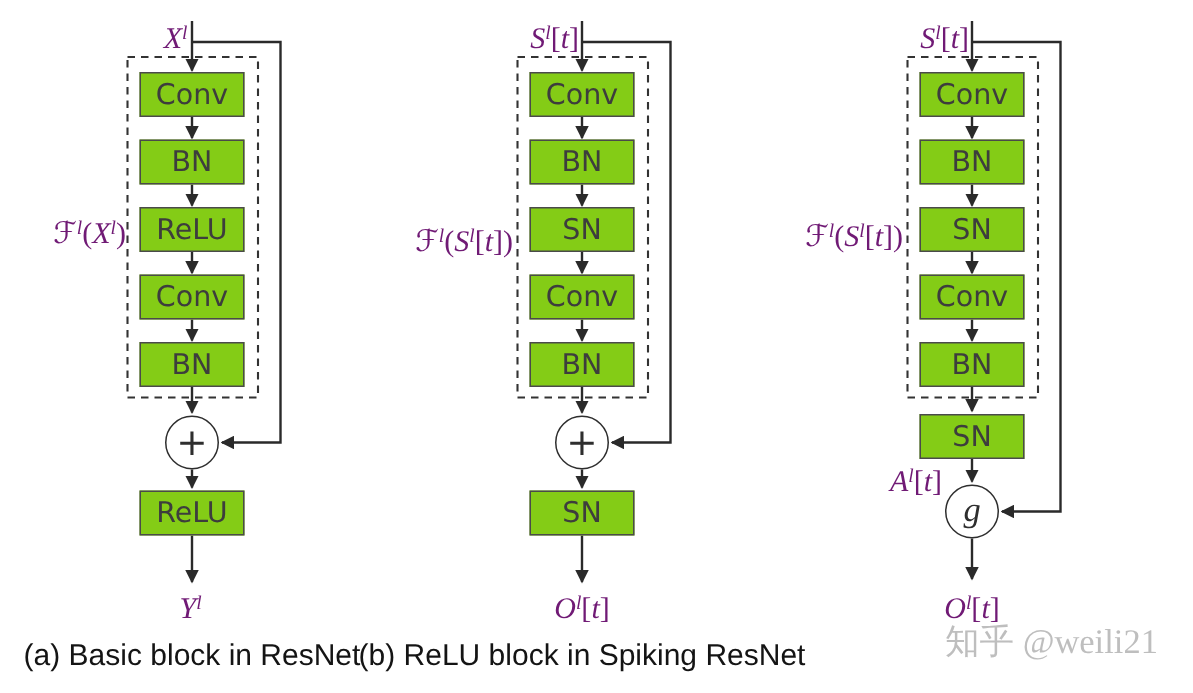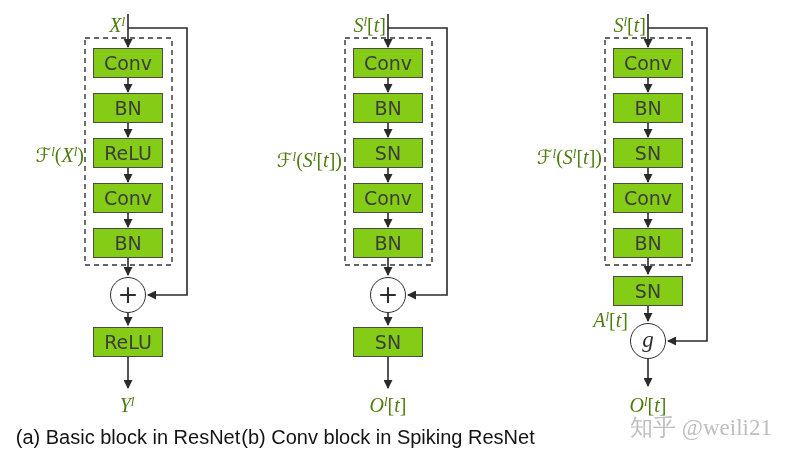--- a/index.html
+++ b/index.html
@@ -18,21 +18,21 @@
     z-index:2;
   }
   .junction{
     position:absolute;width:36px;height:36px;box-sizing:border-box;
     border:1.6px solid #2e2e2e;border-radius:50%;background:#ffffff;
     display:flex;align-items:center;justify-content:center;z-index:2;
   }
   .plus-sym{font-family:"DejaVu Sans",sans-serif;font-size:25px;font-weight:400;color:#2e2e2e;margin-top:-2px;}
   .g-sym{font-family:"Liberation Serif",serif;font-style:italic;font-size:23px;color:#2e2e2e;margin-top:-3px;}
   .mlabel{
-    position:absolute;font-family:"Liberation Serif",serif;font-size:20px;color:#4d7c0f;
+    position:absolute;font-family:"Liberation Serif",serif;font-size:20px;color:#701a75;
     white-space:nowrap;z-index:3;line-height:22px;
   }
   .seg-i{font-style:italic;}
   .seg-r{font-style:normal;}
   .seg-cal{font-family:"DejaVu Serif","DejaVu Sans",serif;font-style:normal;}
   .seg-sup{font-style:italic;font-size:13px;vertical-align:6px;letter-spacing:0;}
   .right{text-align:right;}
   .center{text-align:center;}
   .caption{
     position:absolute;top:426px;transform:translateX(-50%);white-space:nowrap;
@@ -111,21 +111,21 @@
     <div class="block" style="left:353px;top:48px;">Conv</div>
     <div class="block" style="left:353px;top:93px;">BN</div>
     <div class="block" style="left:353px;top:138px;">SN</div>
     <div class="block" style="left:353px;top:183px;">Conv</div>
     <div class="block" style="left:353px;top:228px;">BN</div>
     <div class="junction" style="left:370px;top:277px;">
       <span class="plus-sym">+</span>
     </div>
     <div class="block" style="left:353px;top:327px;">SN</div>
     <div class="mlabel center" style="left:360px;top:391px;width:56px;"><span class="seg-i">O</span><span class="seg-sup">l</span><span class="seg-r">[</span><span class="seg-i">t</span><span class="seg-r">]</span></div>
-    <div class="caption" style="left:388px;">(b) Conv block in Spiking ResNet</div>
+    <div class="caption" style="left:388px;">(b) ReLU block in Spiking ResNet</div>
   </div>
 
   <div class="col">
     <div class="mlabel right" style="left:598px;top:11px;width:48px;"><span class="seg-i">S</span><span class="seg-sup">l</span><span class="seg-r">[</span><span class="seg-i">t</span><span class="seg-r">]</span></div>
     <div class="mlabel right" style="left:522px;top:143px;width:80px;"><span class="seg-cal">ℱ</span><span class="seg-sup">l</span><span class="seg-r">(</span><span class="seg-i">S</span><span class="seg-sup">l</span><span class="seg-r">[</span><span class="seg-i">t</span><span class="seg-r">]</span><span class="seg-r">)</span></div>
     <div class="block" style="left:613px;top:48px;">Conv</div>
     <div class="block" style="left:613px;top:93px;">BN</div>
     <div class="block" style="left:613px;top:138px;">SN</div>
     <div class="block" style="left:613px;top:183px;">Conv</div>
     <div class="block" style="left:613px;top:228px;">BN</div>

